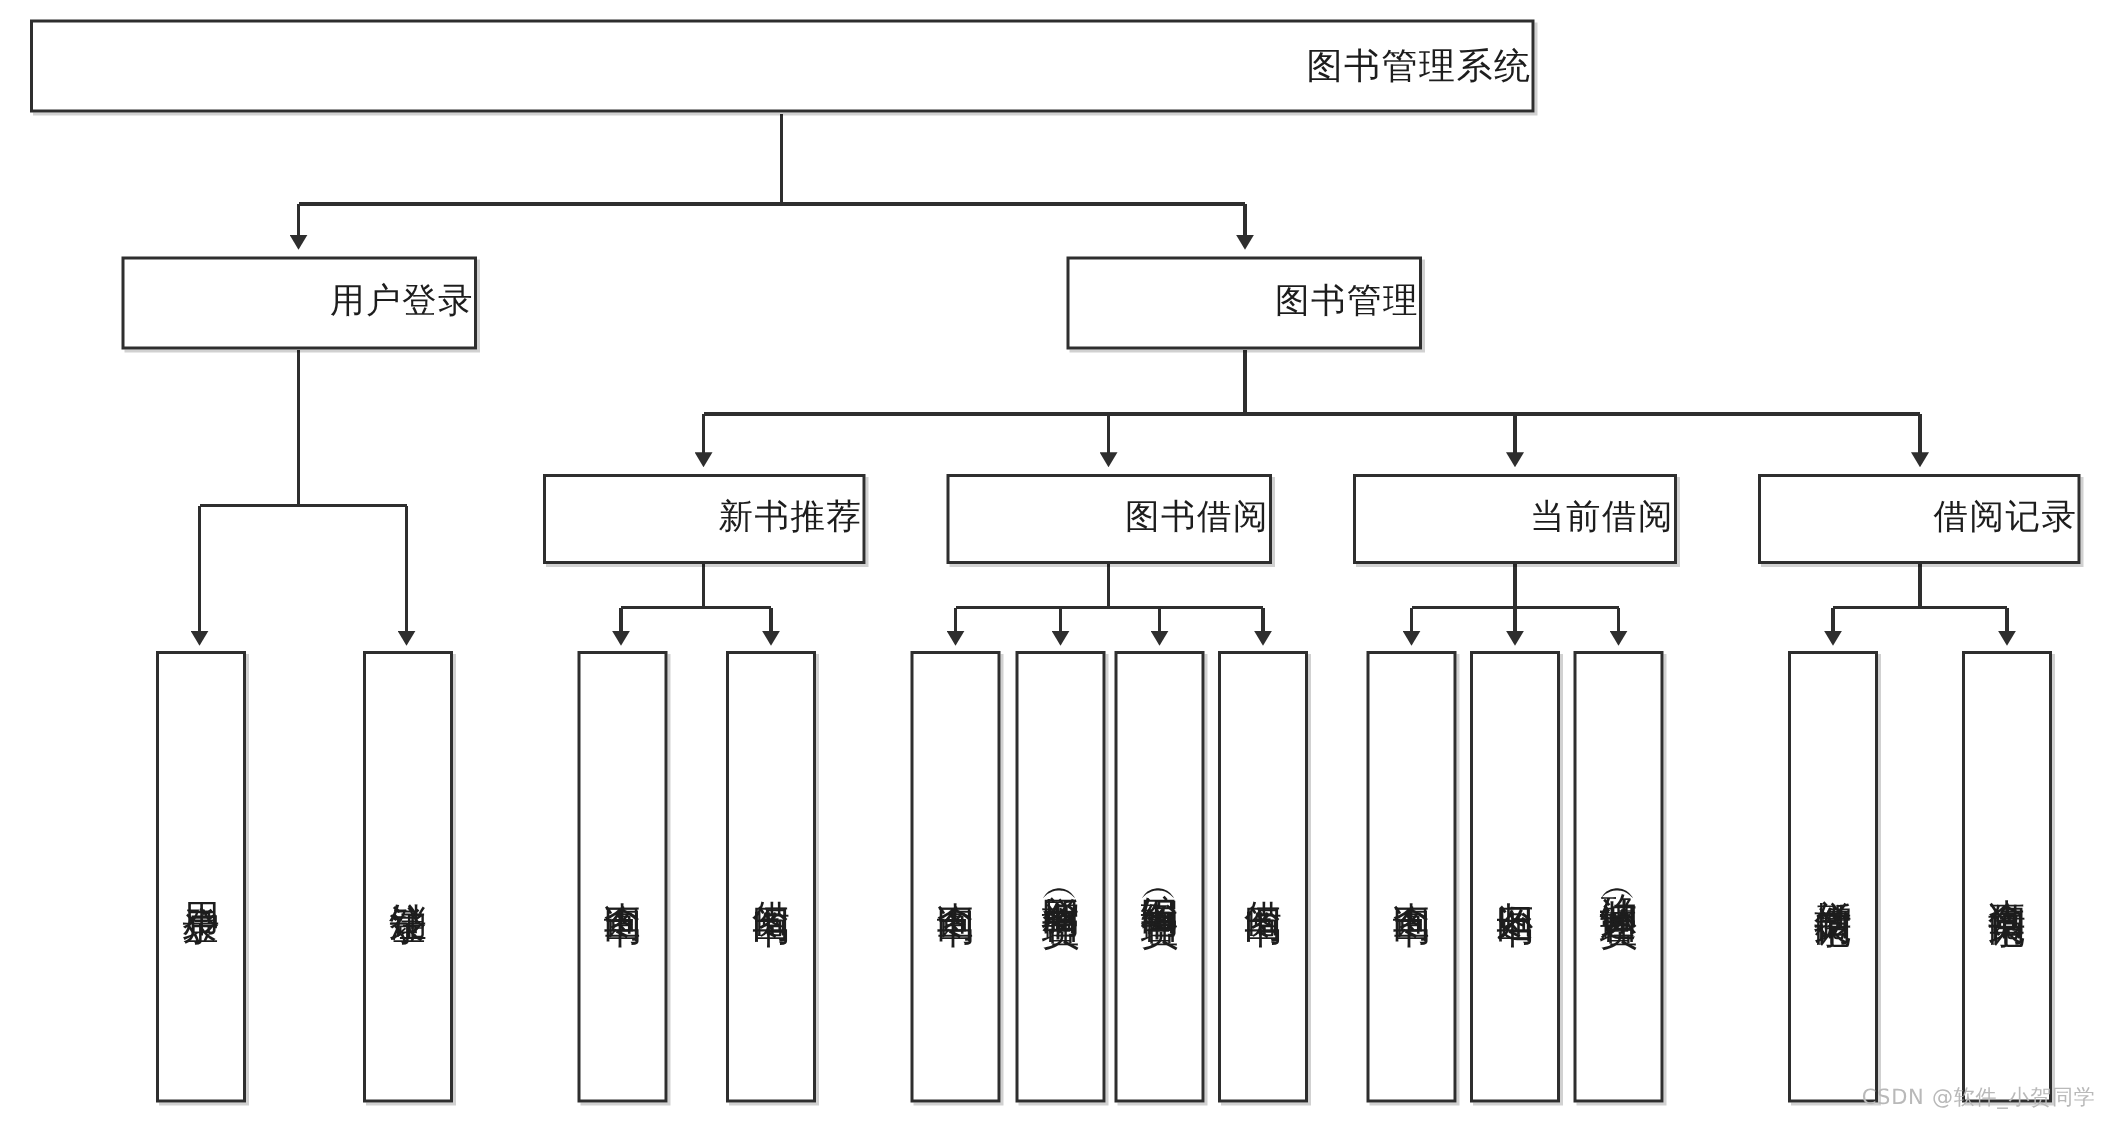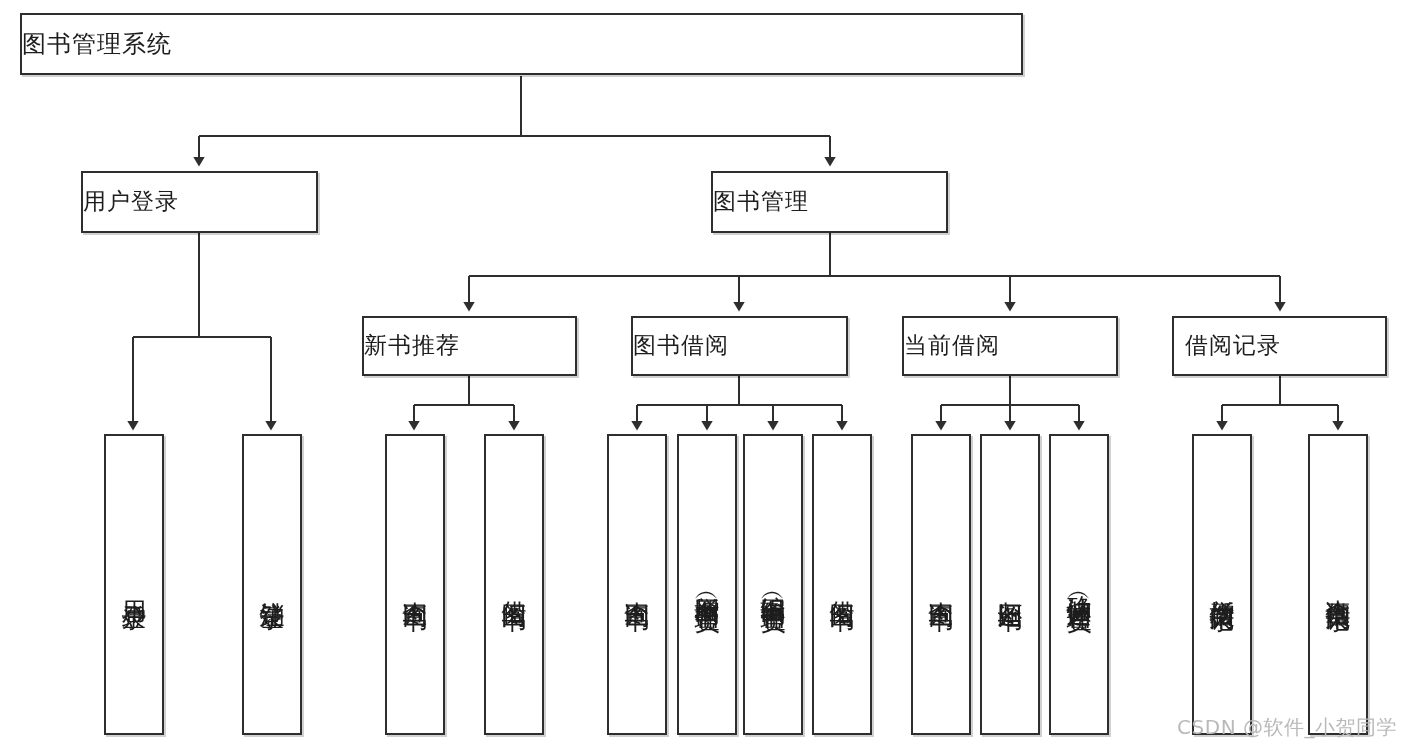--- a/index.html
+++ b/index.html
@@ -27,21 +27,21 @@
     pointer-events: none;
   }
   .node {
     position: absolute;
     box-sizing: border-box;
     background: #ffffff;
     border: 2px solid #2e2e2e;
     box-shadow: 2px 2px 0 0 rgba(0,0,0,0.18);
     display: flex;
     align-items: center;
-    justify-content: flex-start;
+    justify-content: flex-end;
     color: #1d1d1d;
     z-index: 3;
   }
   .node .label {
     display: block;
     text-align: center;
     line-height: 1.18;
     white-space: nowrap;
   }
   .node.h .label {
@@ -62,21 +62,21 @@
     font-size: 25px;
     letter-spacing: 2px;
     line-height: 1;
     white-space: nowrap;
     max-height: 100%;
   }
   .watermark {
     position: absolute;
     right: 8px;
     bottom: 6px;
-    font-size: 20px;
+    font-size: 14px;
     color: #b9b9b9;
     letter-spacing: 0.5px;
     z-index: 5;
     white-space: nowrap;
   }
 </style>
 </head>
 <body>
 
 <div id="canvas">

